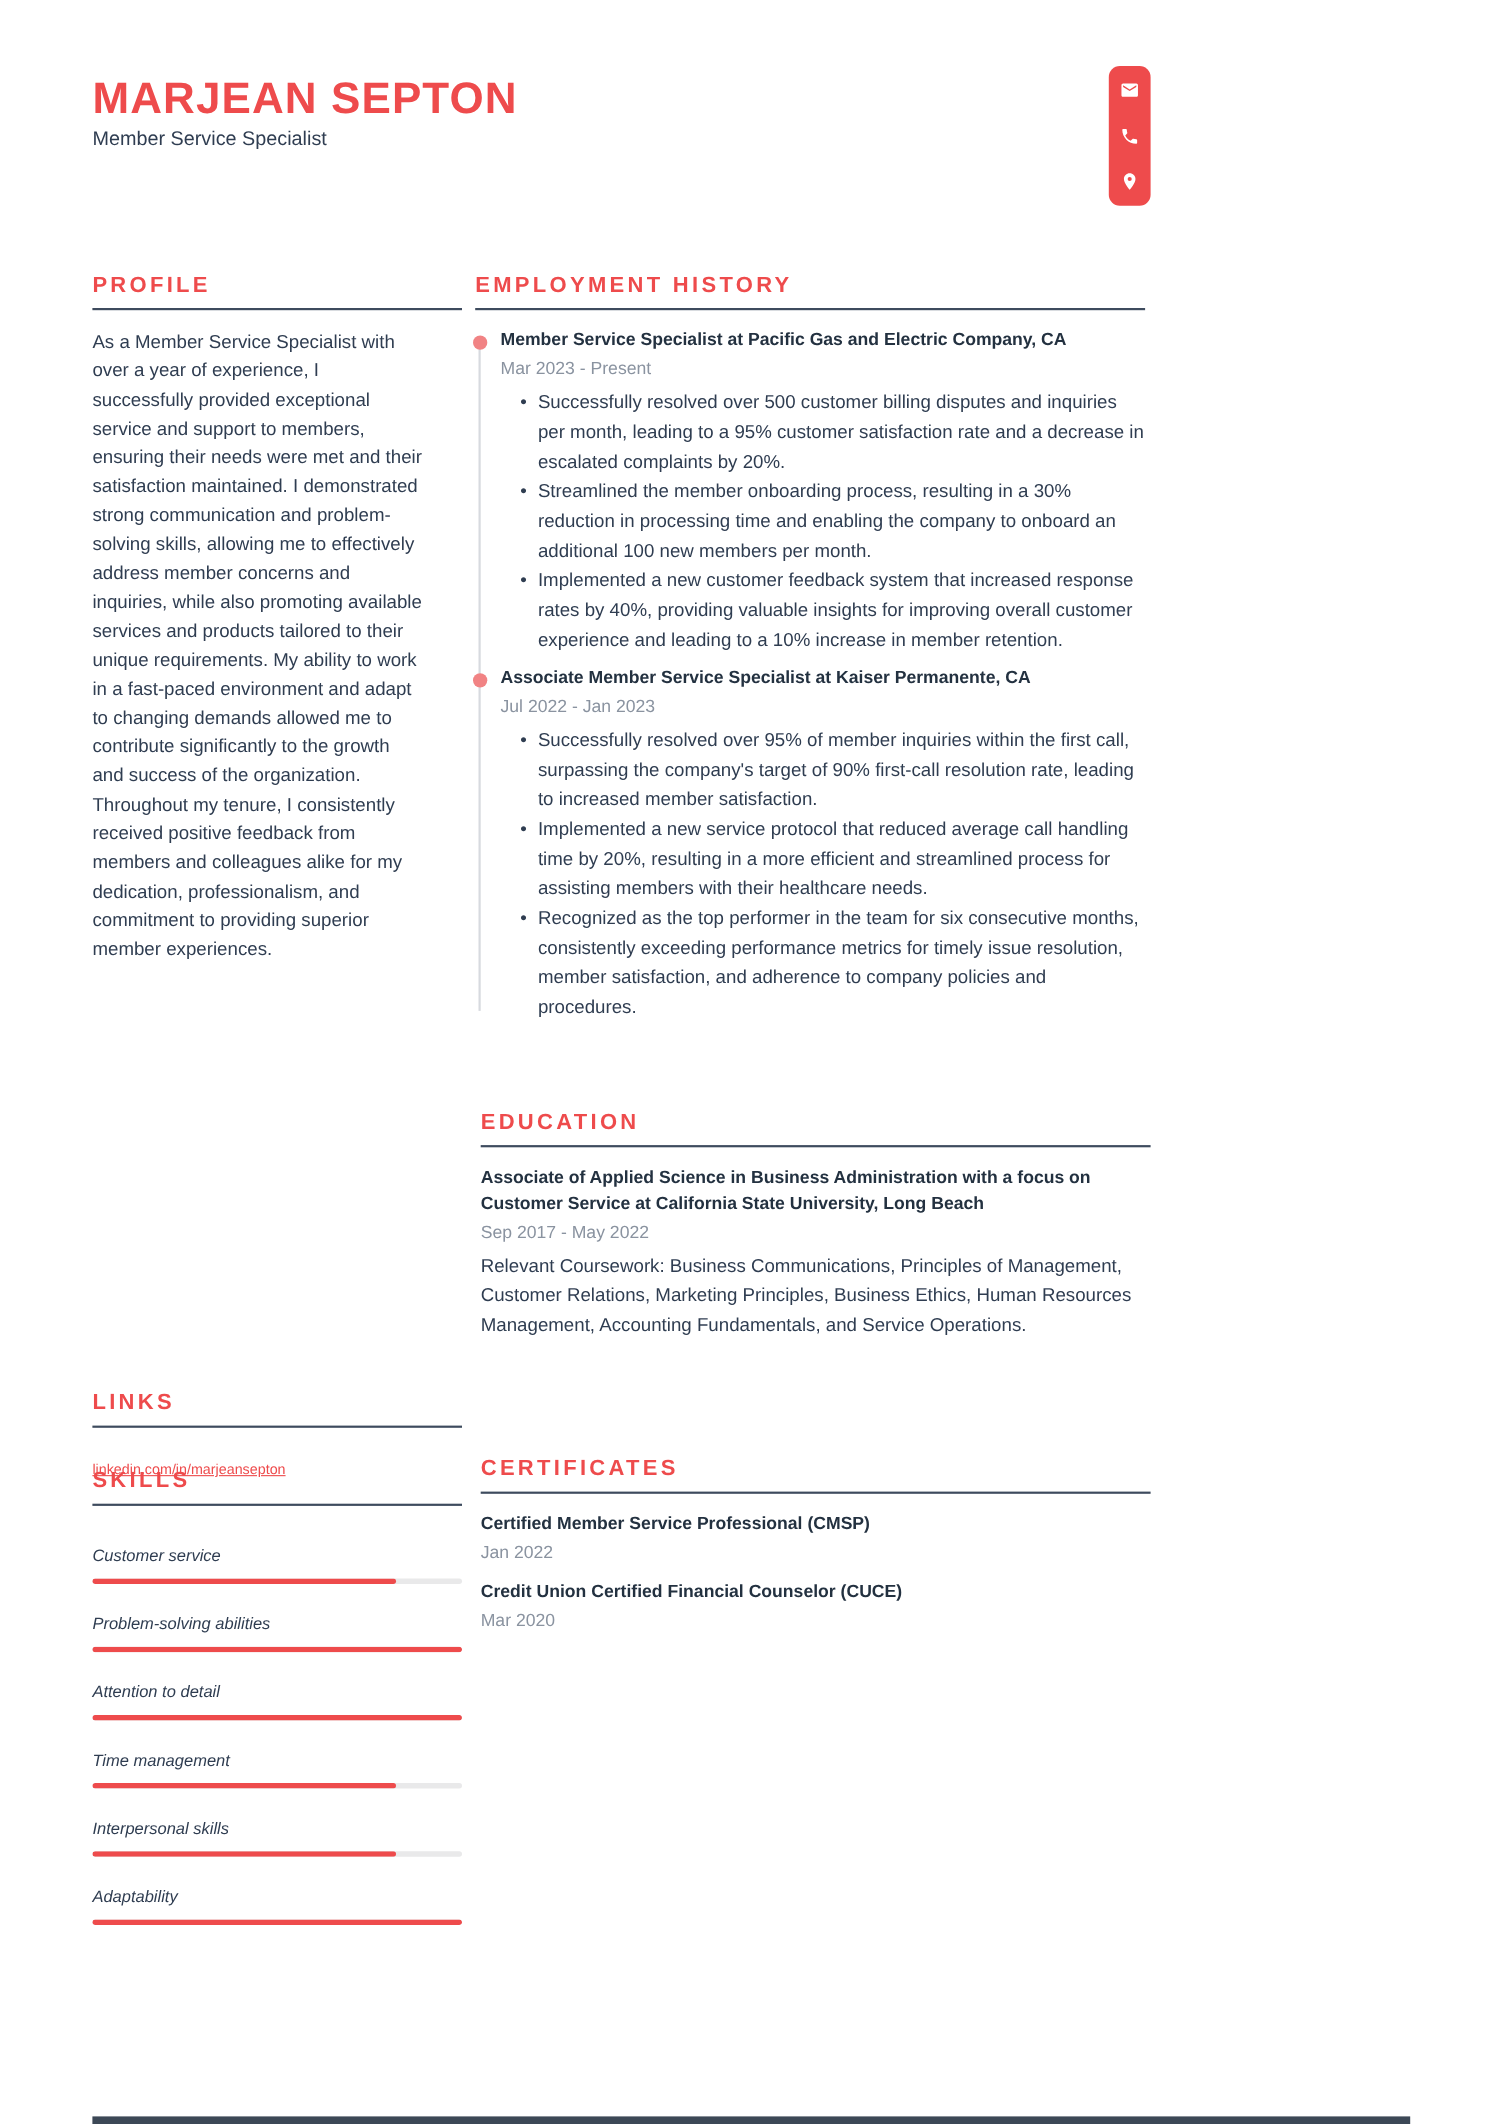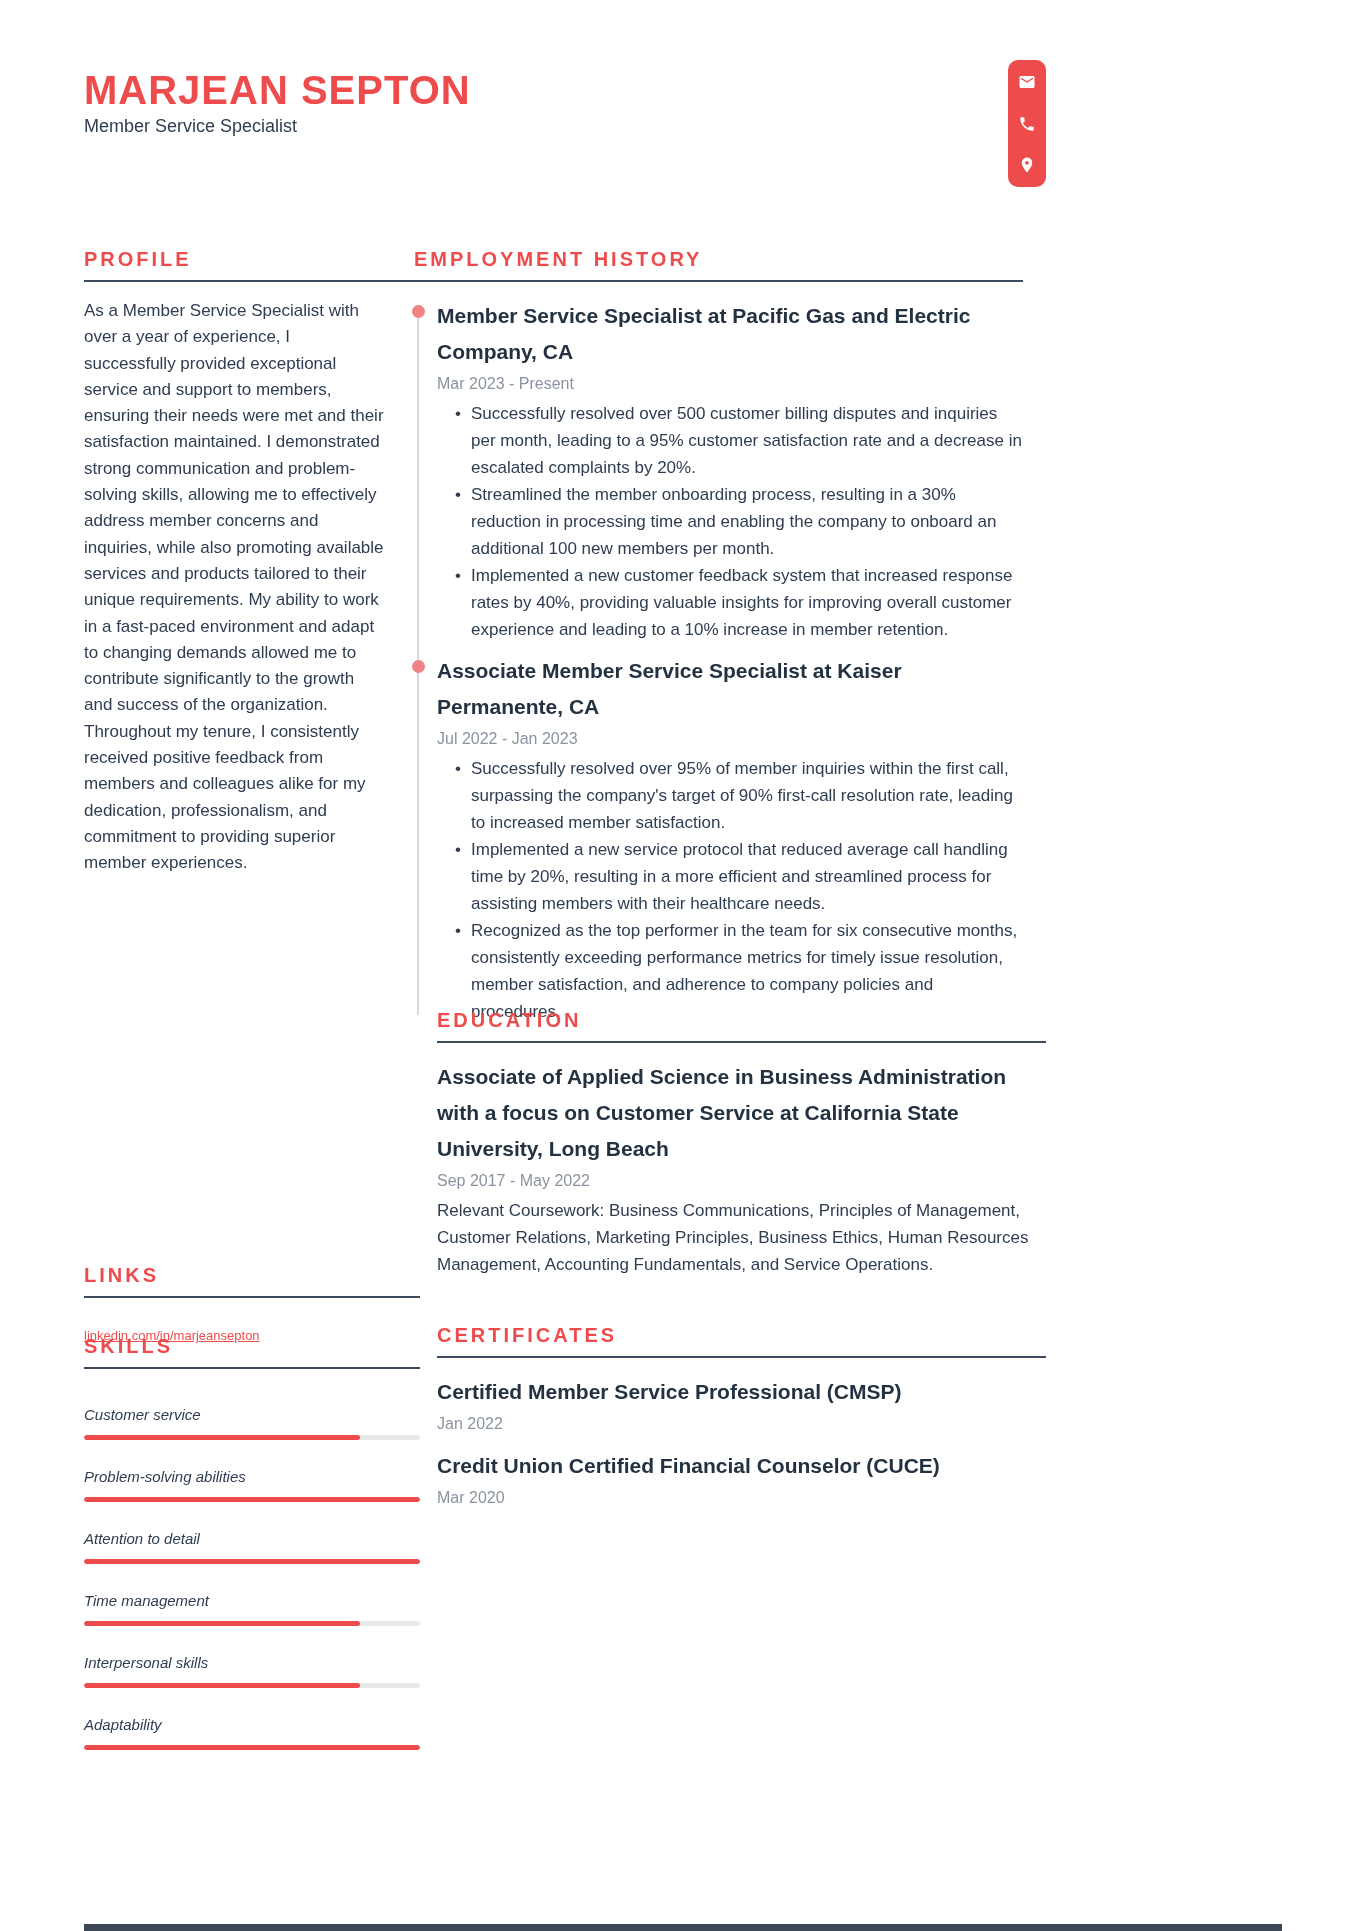--- a/index.html
+++ b/index.html
@@ -58,32 +58,32 @@
     display:inline-block;margin-top:30px;font-size:13px;
     color:var(--red);text-decoration:underline;cursor:pointer;
   }
   .skills-sec{position:absolute;left:84px;top:1334px;width:336px;}
   .skills-list{margin-top:36px;}
   .skill{margin-bottom:27px;}
   .skill-label{font-size:15px;line-height:20px;color:var(--ink);margin-bottom:10px;font-style:italic;}
   .bar{height:5px;border-radius:3px;background:var(--barbg);overflow:hidden;}
   .bar-fill{height:100%;border-radius:3px;background:var(--red);}
   
-  .employment-sec{position:absolute;left:414px;top:247px;width:609px;}
+  .employment-sec{position:absolute;left:432px;top:247px;width:609px;}
   .jobs{position:relative;margin-top:16px;padding-left:23px;}
   .jobs::before{
     content:"";position:absolute;left:3px;top:8px;bottom:10px;width:2px;background:var(--line);
   }
   .job{position:relative;margin-bottom:10px;}
   .job .dot{
     position:absolute;left:-25px;top:7px;width:13px;height:13px;border-radius:50%;
     background:var(--dot);
   }
   .job h3,.edu-item h3,.cert-item h3{
-    font-size:21px;font-weight:700;line-height:36px;color:var(--ink-bold);
+    font-size:16px;font-weight:700;line-height:24px;color:var(--ink-bold);
   }
   .dates{font-size:16px;line-height:24px;color:var(--gray);margin:2px 0 4px 0;}
   .job ul{list-style:none;padding-left:18px;}
   .job li{
     position:relative;padding-left:16px;font-size:17px;line-height:27px;color:var(--ink);
   }
   .job li::before{content:"\2022";position:absolute;left:0;color:var(--ink);}
   .education-sec{position:absolute;left:437px;top:1008px;width:609px;}
   .edu-item{margin-top:16px;}
   .edu-item p{font-size:17px;line-height:27px;color:var(--ink);margin-top:2px;}

